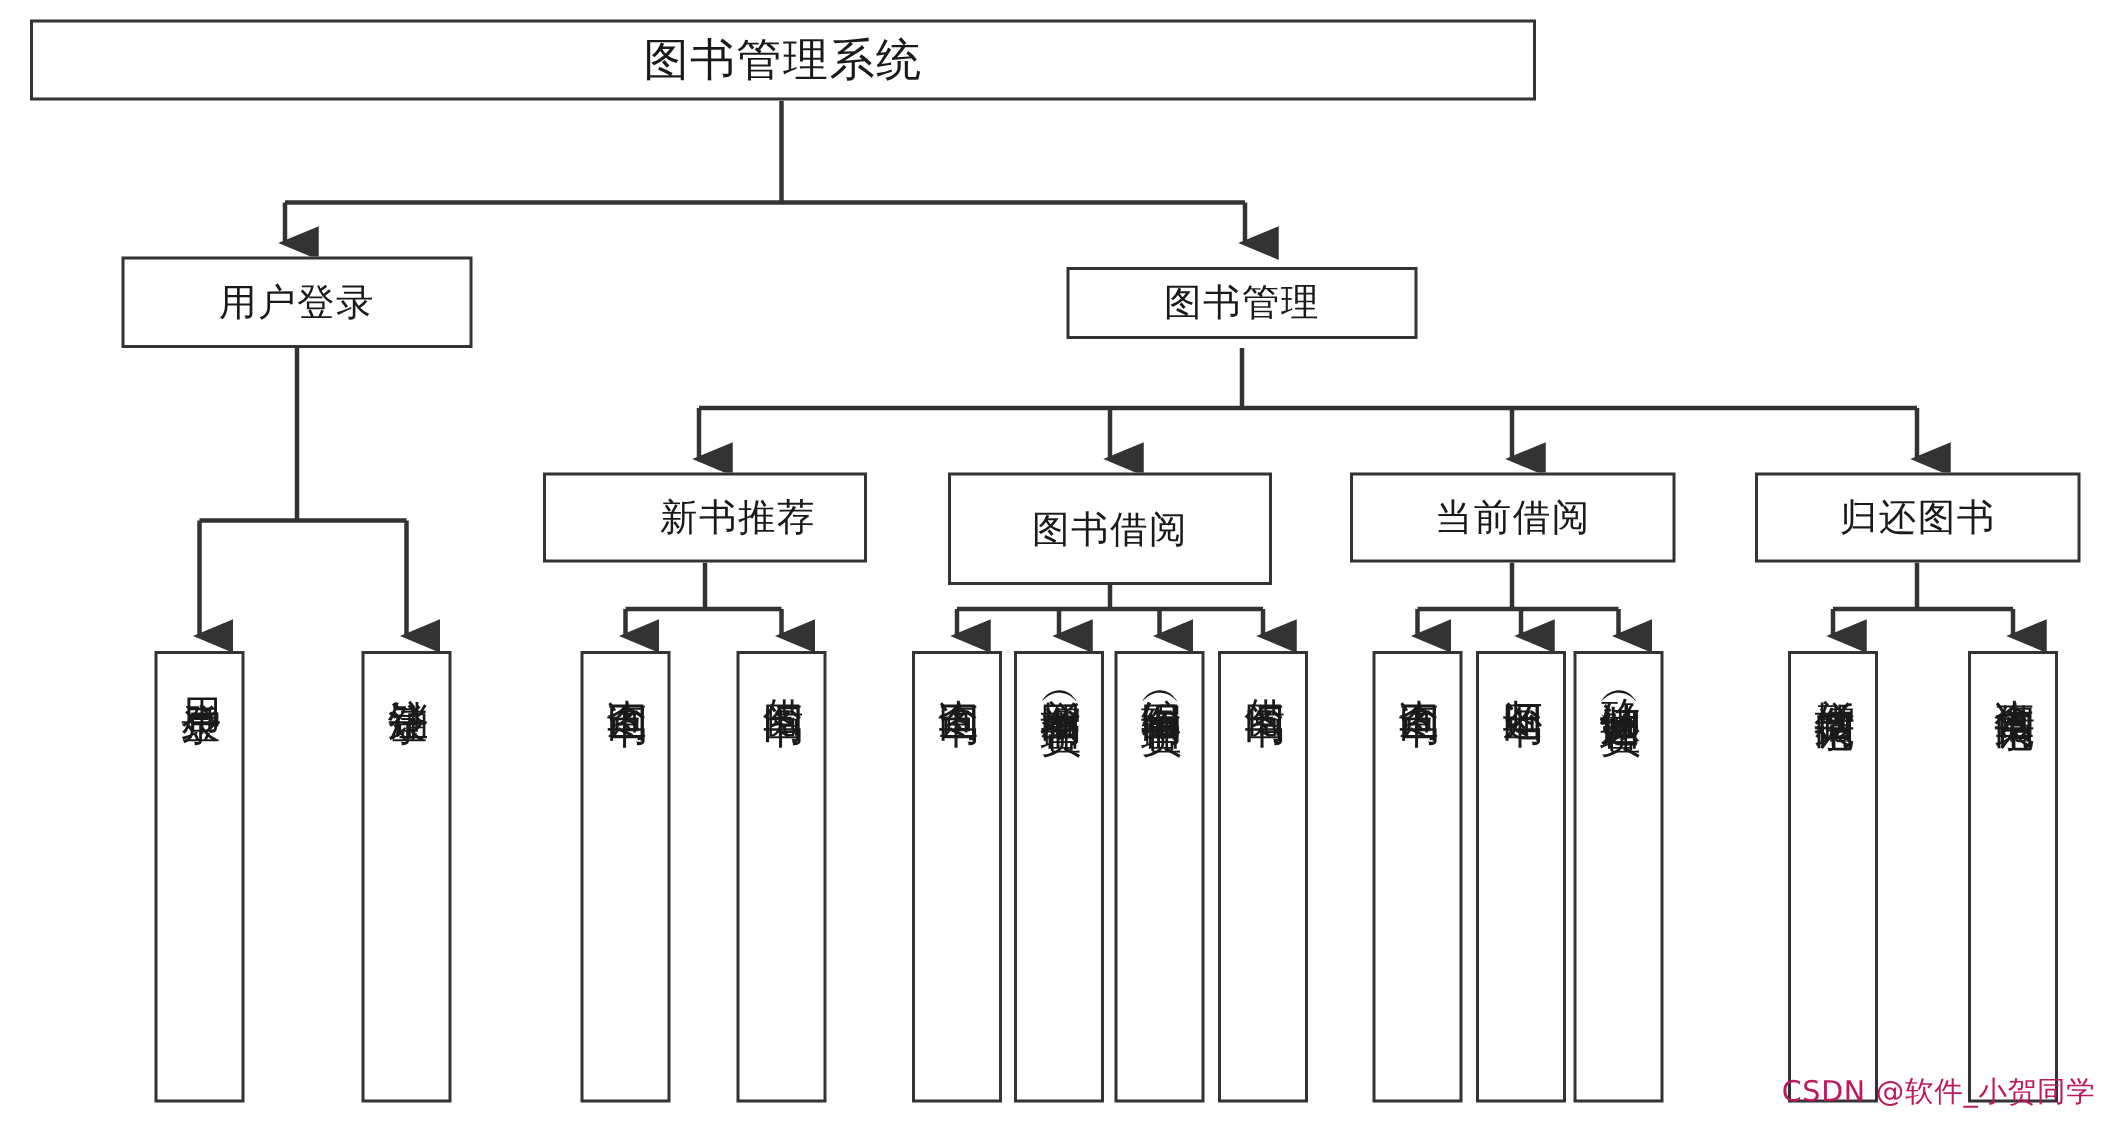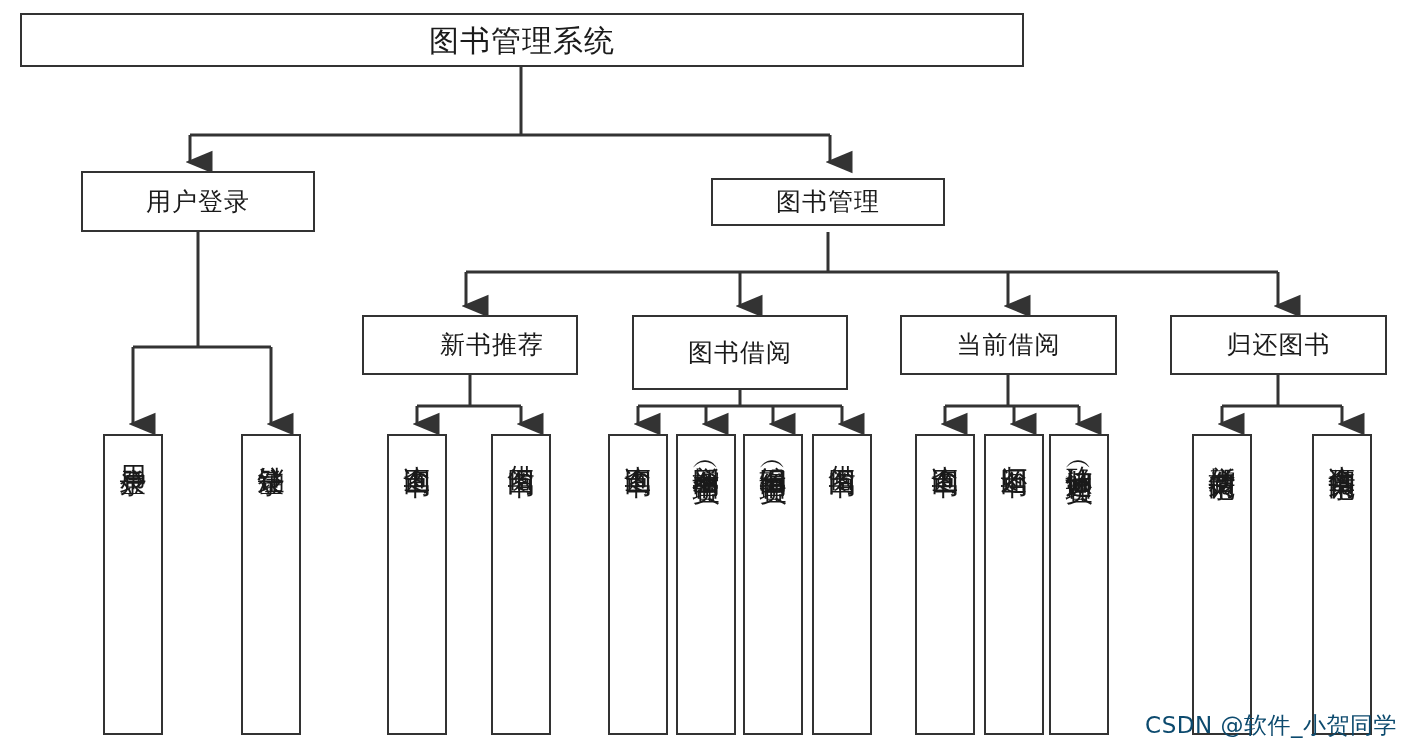--- a/index.html
+++ b/index.html
@@ -55,22 +55,22 @@
     font-size: 27px;
     line-height: 1.12;
     letter-spacing: 2px;
     white-space: nowrap;
     text-align: start;
   }
   .watermark {
     position: absolute;
     right: 8px;
     bottom: 6px;
-    font-size: 23px;
-    color: #0c4a6e;
+    font-size: 19px;
+    color: #be185d;
     letter-spacing: 0.5px;
     user-select: none;
     white-space: nowrap;
   }
 </style>
 </head>
 <body>
 
 <div id="canvas">
 

